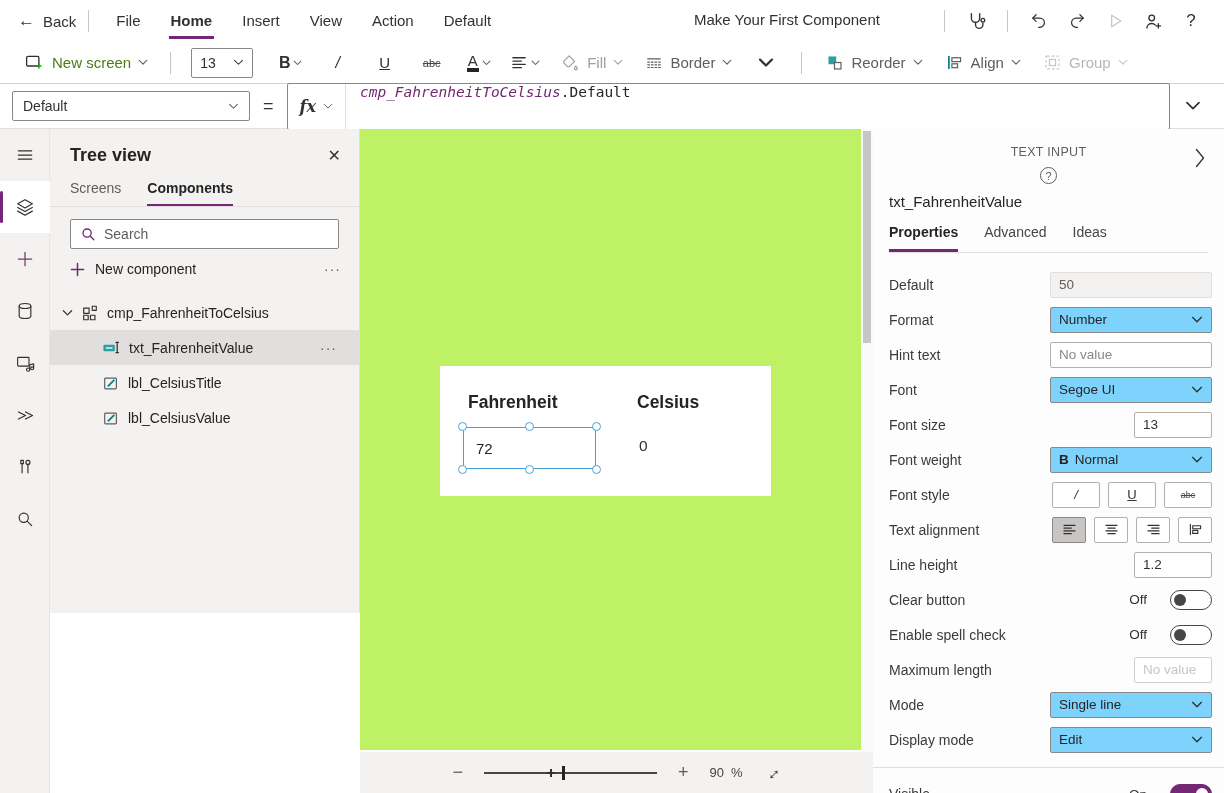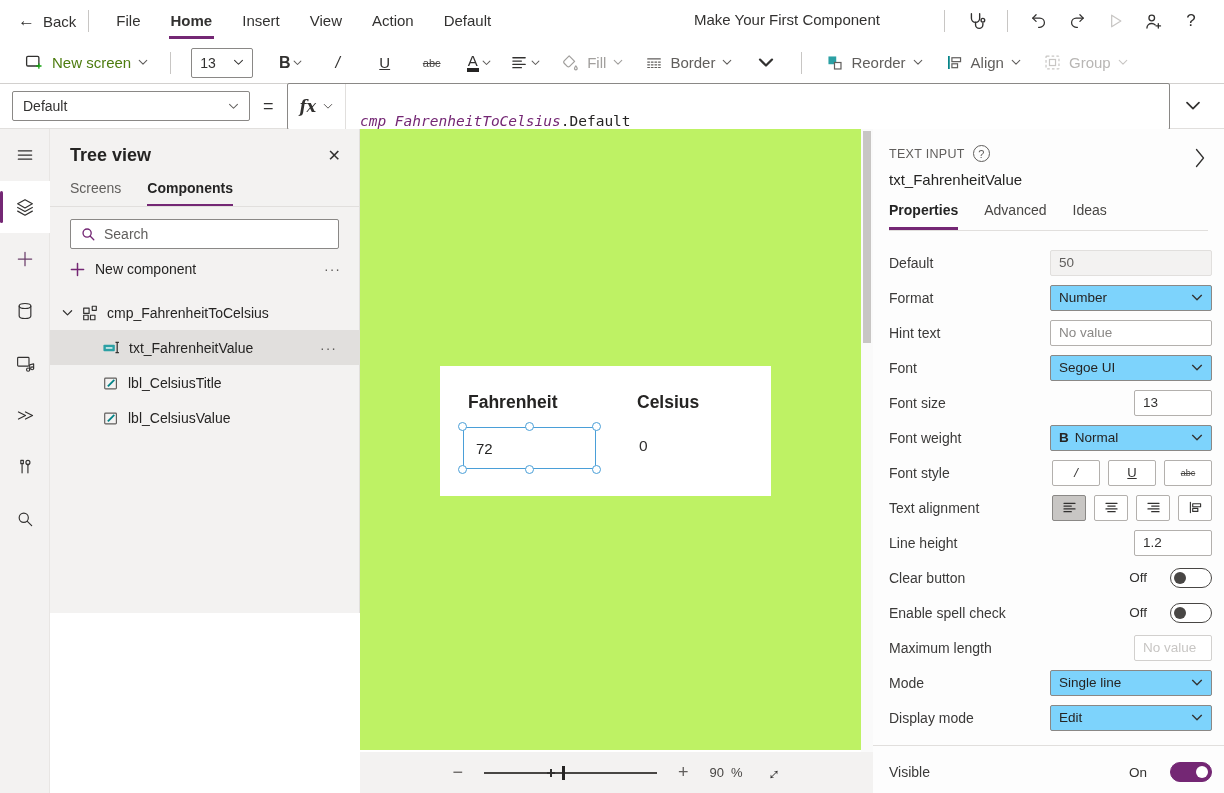--- a/index.html
+++ b/index.html
@@ -35,21 +35,21 @@
   .under-g { text-decoration:underline; font-size:15px; }
   .strike-g { text-decoration:line-through; font-size:11px; color:#484644; }
   .fcolor-g { font-size:15px; border-bottom:4px solid #252423; line-height:15px; padding:0 1px; }
   .grp { margin:0 11px; }
   .morechev { margin:0 14px; cursor:pointer; }
 
   
   .formula-bar { position:absolute; left:0; top:84px; width:1224px; height:45px; background:#fff; border-bottom:1px solid #e1dfdd; display:flex; align-items:center; padding:0 12px; }
   .prop-select { width:238px; height:30px; border:1px solid #8a8886; border-radius:2px; display:flex; align-items:center; justify-content:space-between; padding:0 10px; font-size:14px; cursor:pointer; background:#fff; }
   .equals { margin:0 13px; font-size:18px; color:#323130; }
-  .formula-field { flex:1; height:47px; border:1px solid #8a8886; border-radius:2px; display:flex; align-items:flex-end; background:#fff; }
+  .formula-field { flex:1; height:47px; border:1px solid #8a8886; border-radius:2px; display:flex; align-items:flex-start; background:#fff; }
   .fx-area { display:flex; align-items:center; gap:7px; padding:0 12px; height:100%; border-right:1px solid #e1dfdd; cursor:pointer; }
   .fx-g { font-family:"DejaVu Serif", serif; font-style:italic; font-size:16px; font-weight:600; }
   .formula-text { margin-left:14px; font-family:"DejaVu Sans Mono", monospace; font-size:14.5px; }
   .f-ref { color:#742774; font-style:italic; }
   .f-suffix { color:#252423; }
   .fbar-chev { margin:0 10px 0 14px; cursor:pointer; }
 
   
   .left-rail { position:absolute; left:0; top:129px; width:50px; height:664px; background:#f3f2f1; border-right:1px solid #e8e6e4; }
   .rail-item { position:relative; width:50px; height:52px; display:flex; align-items:center; justify-content:center; cursor:pointer; }
@@ -98,21 +98,21 @@
   .zoompct { display:flex; gap:7px; font-size:13px; color:#484644; }
   .fit-btn { font-size:17px; color:#323130; transform:rotate(-45deg); cursor:pointer; }
 
   
   .vscroll { position:absolute; left:861px; top:129px; width:12px; height:623px; background:#fafafa; }
   .vscroll .thumb { margin:2px auto 0; width:8px; height:212px; background:#c8c6c4; }
 
   
   .props { position:absolute; left:873px; top:129px; width:351px; height:664px; background:#fdfdfd; }
   .props-head { position:relative; padding:16px 16px 0; }
-  .ptype-row { display:flex; align-items:center; gap:8px; }
+  .ptype-row { display:flex; align-items:center; gap:8px;flex-direction:column; }
   .ptype { font-size:12.5px; color:#605e5c; letter-spacing:0.3px; }
   .qcircle { width:17px; height:17px; border:1px solid #605e5c; border-radius:50%; color:#605e5c; font-size:11px; display:flex; align-items:center; justify-content:center; cursor:pointer; }
   .phead-chev { position:absolute; right:18px; top:18px; cursor:pointer; }
   .pname { margin-top:9px; font-size:15px; color:#252423; }
   .ptabs { display:flex; gap:26px; margin:14px 0 0; border-bottom:1px solid #e1dfdd; }
   .ptab { font-size:14px; color:#484644; padding-bottom:9px; border-bottom:3px solid transparent; cursor:pointer; }
   .ptab.active { color:#242424; font-weight:700; border-bottom-color:#742774; }
   .prows { padding:14px 12px 0 16px; }
   .prow { display:flex; align-items:center; height:35px; }
   .prow .plabel { flex:1; font-size:14px; color:#3b3a39; }

